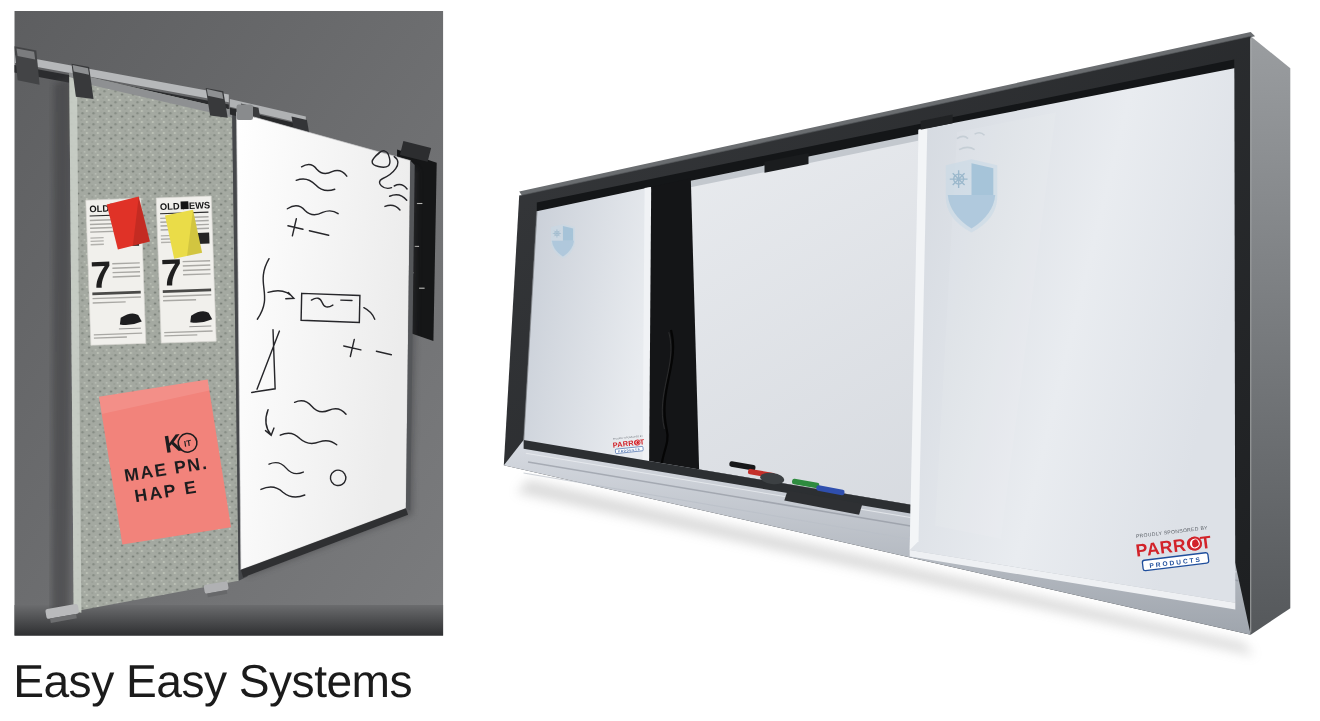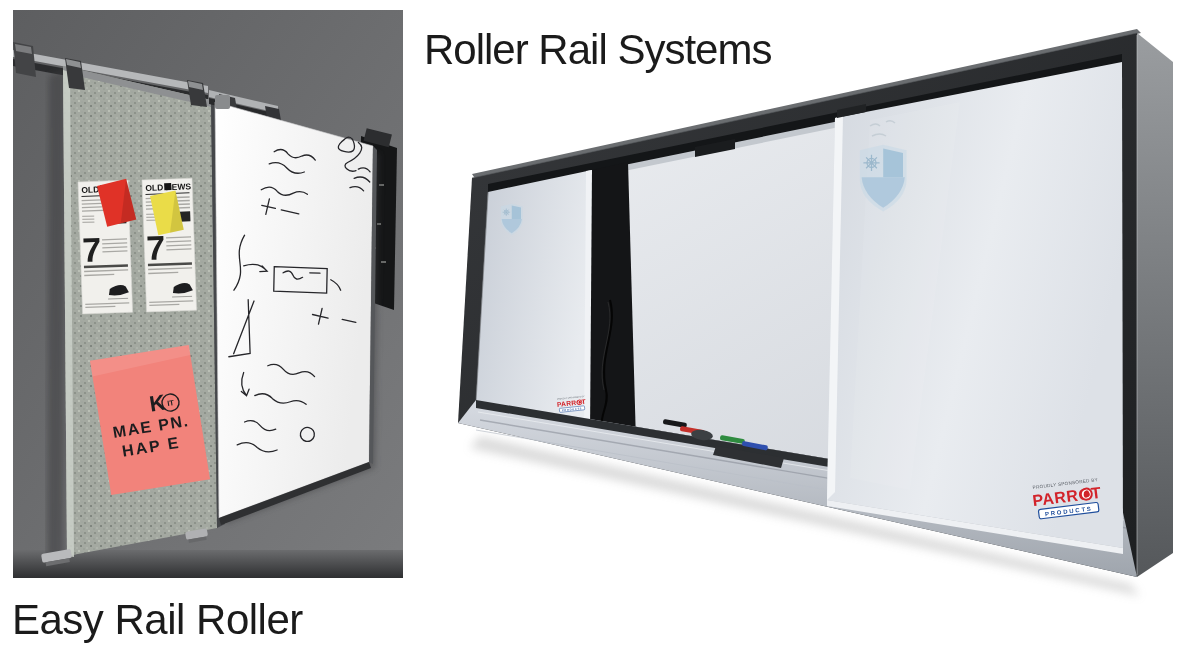--- a/index.html
+++ b/index.html
@@ -304,15 +304,14 @@
       <use href="#parrotlogo" transform="translate(587,480) rotate(-7 40 17)"></use>
     </g>
 
     <g fill="none" opacity="0.6">
       <path d="M48,192 L36,400" stroke="#5a5d60" stroke-width="1.2"></path>
       <path d="M32,178 L697,33" stroke="#55585b" stroke-width="1"></path>
       <path d="M697,35 L697,575" stroke="#c6c9cc" stroke-width="1"></path>
     </g>
   </svg>
 
-  <div class="caption" id="caption-roller">Roller Rail Systems</div>
-  <div class="caption" id="caption-easy">Easy Rail Roller</div>
+  <div class="caption" id="caption-easy">Easy Easy Systems</div>
 </div>
 
 </body></html>

